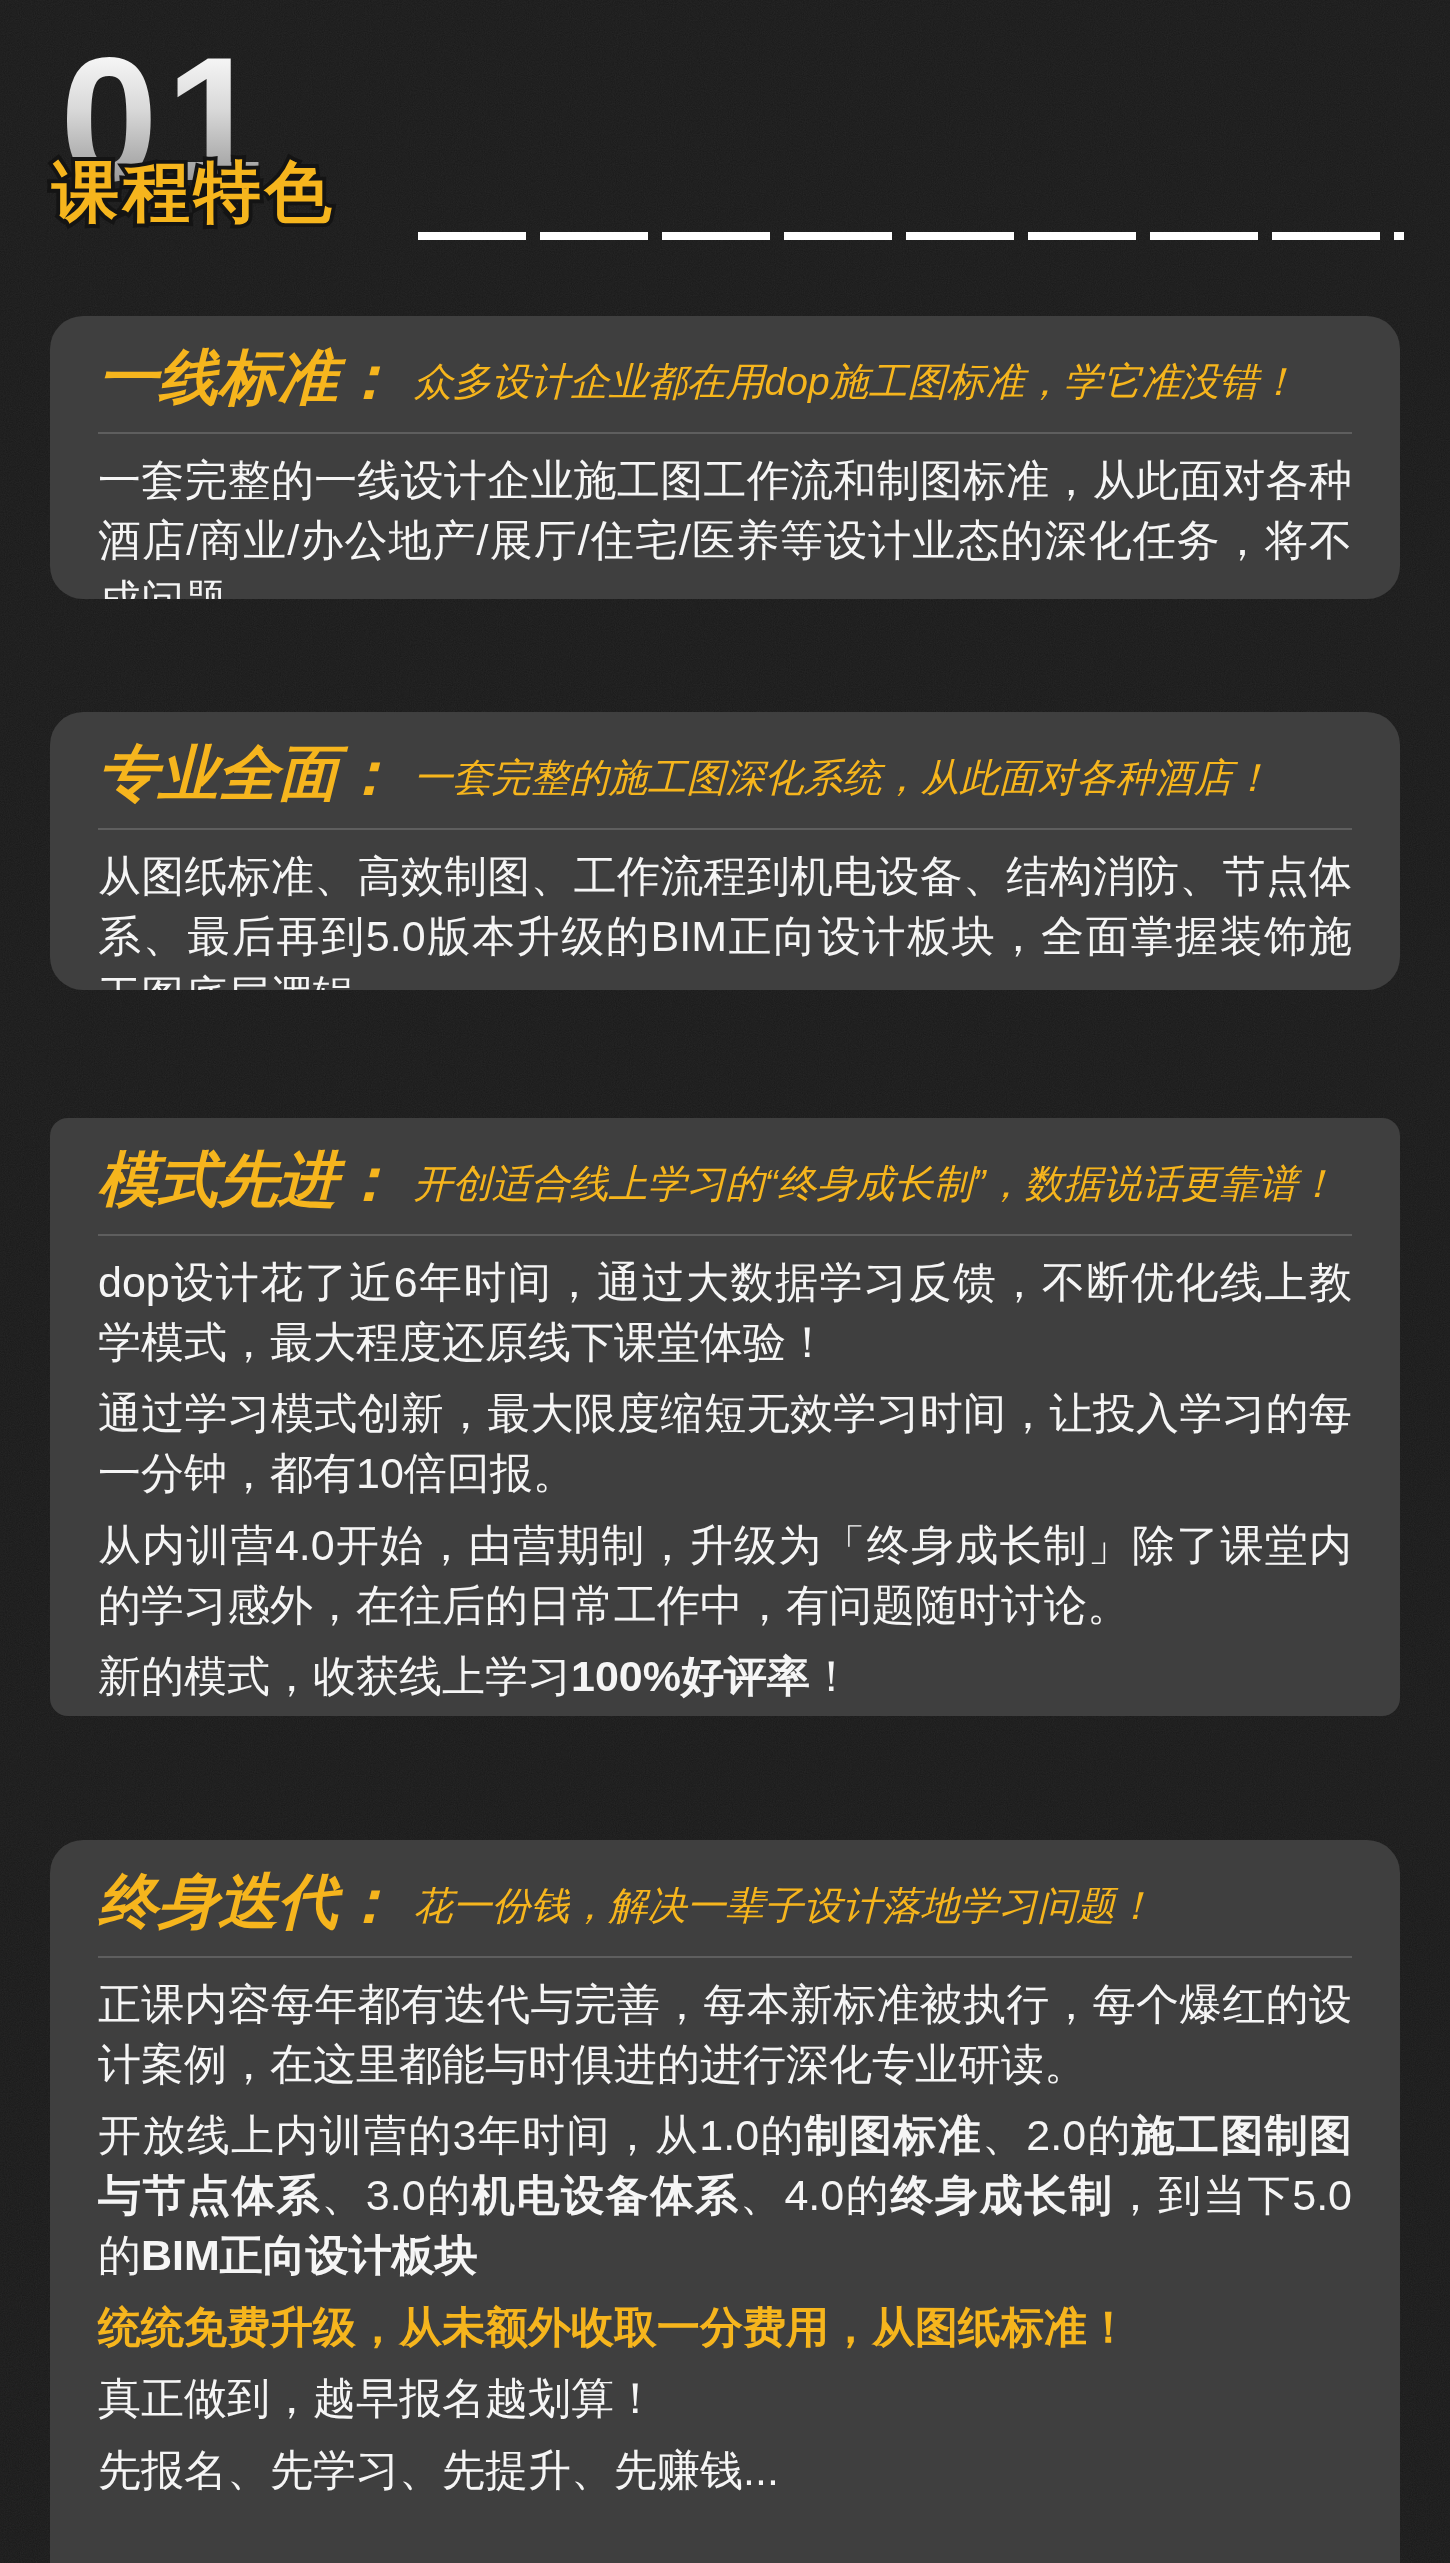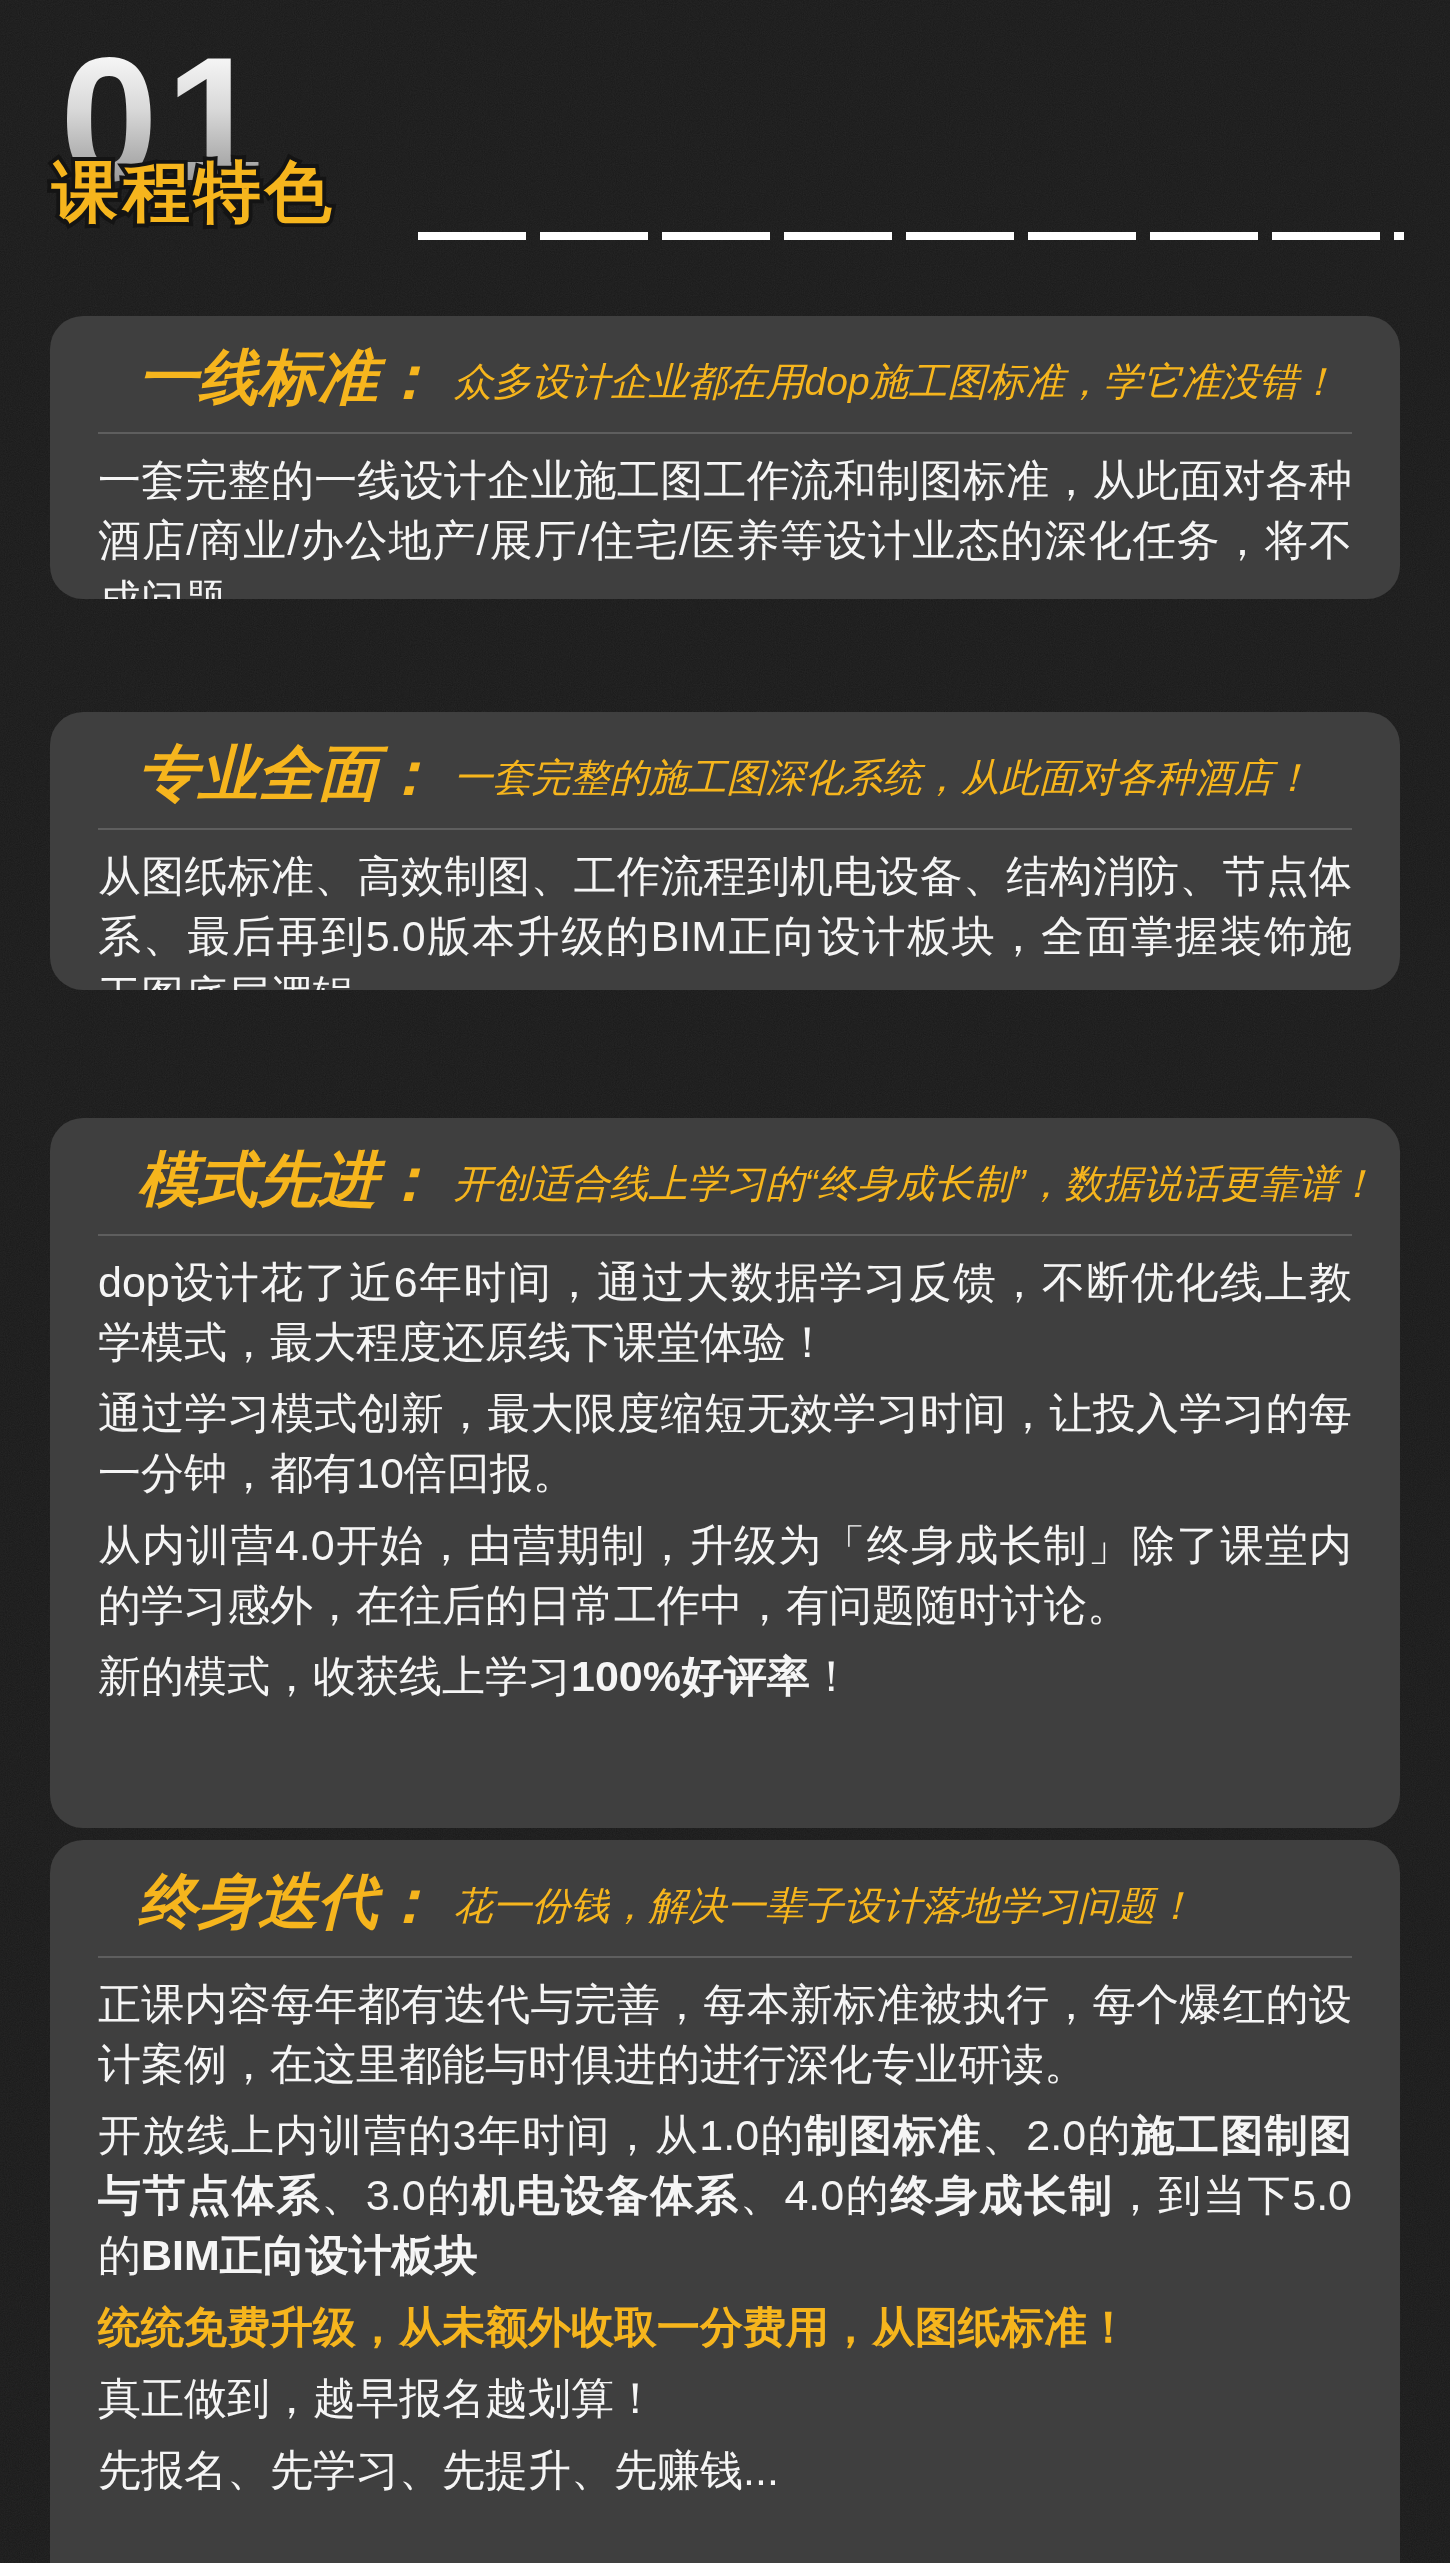--- a/index.html
+++ b/index.html
@@ -35,24 +35,24 @@
   }
   
   .card{
     position:absolute;left:50px;width:1350px;z-index:1;
     background:#3f3f3f;border-radius:33px;
     padding:29px 48px 0 48px;box-sizing:border-box;
     overflow:hidden;
   }
   #card1{top:316px;height:283px;}
   #card2{top:712px;height:278px;}
-  #card3{top:1118px;height:710px;}
+  #card3{top:1118px;height:598px;border-radius:18px;}
   #card4{top:1840px;height:762px;}
   .card-head{
-    display:flex;align-items:flex-end;gap:15.5px;white-space:nowrap;margin-left:40px;
+    display:flex;align-items:flex-end;gap:15.5px;white-space:nowrap;
   }
   .card-title{
     font-size:60px;font-weight:800;font-style:italic;
     color:#F6B51D;line-height:1.1;flex:0 0 auto;
   }
   .card-subtitle{
     font-size:39px;font-style:italic;
     color:#F6B51D;line-height:1.25;padding-bottom:3.9px;flex:0 0 auto;
   }
   .divider{

